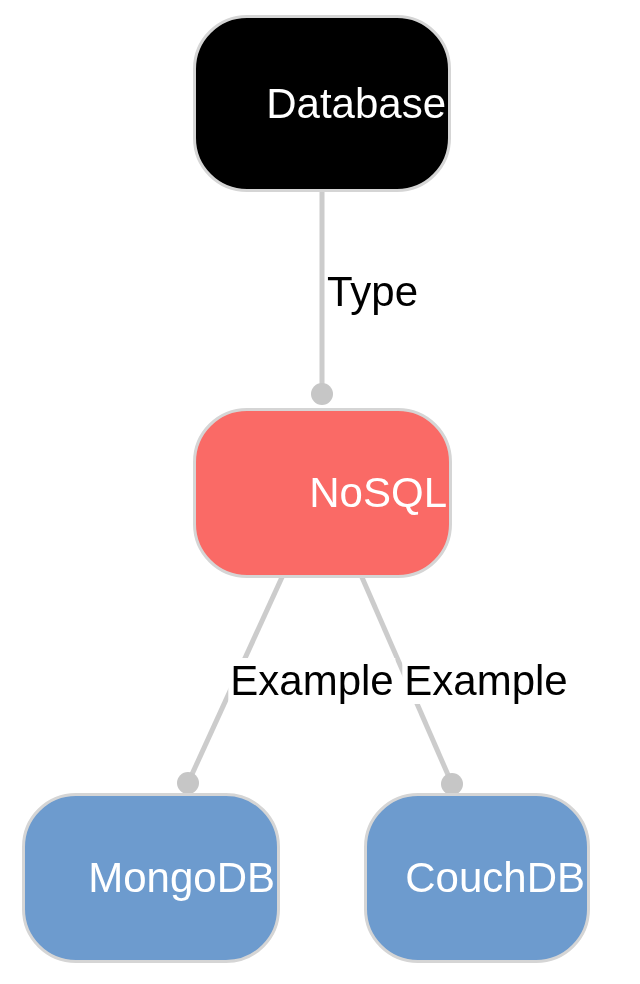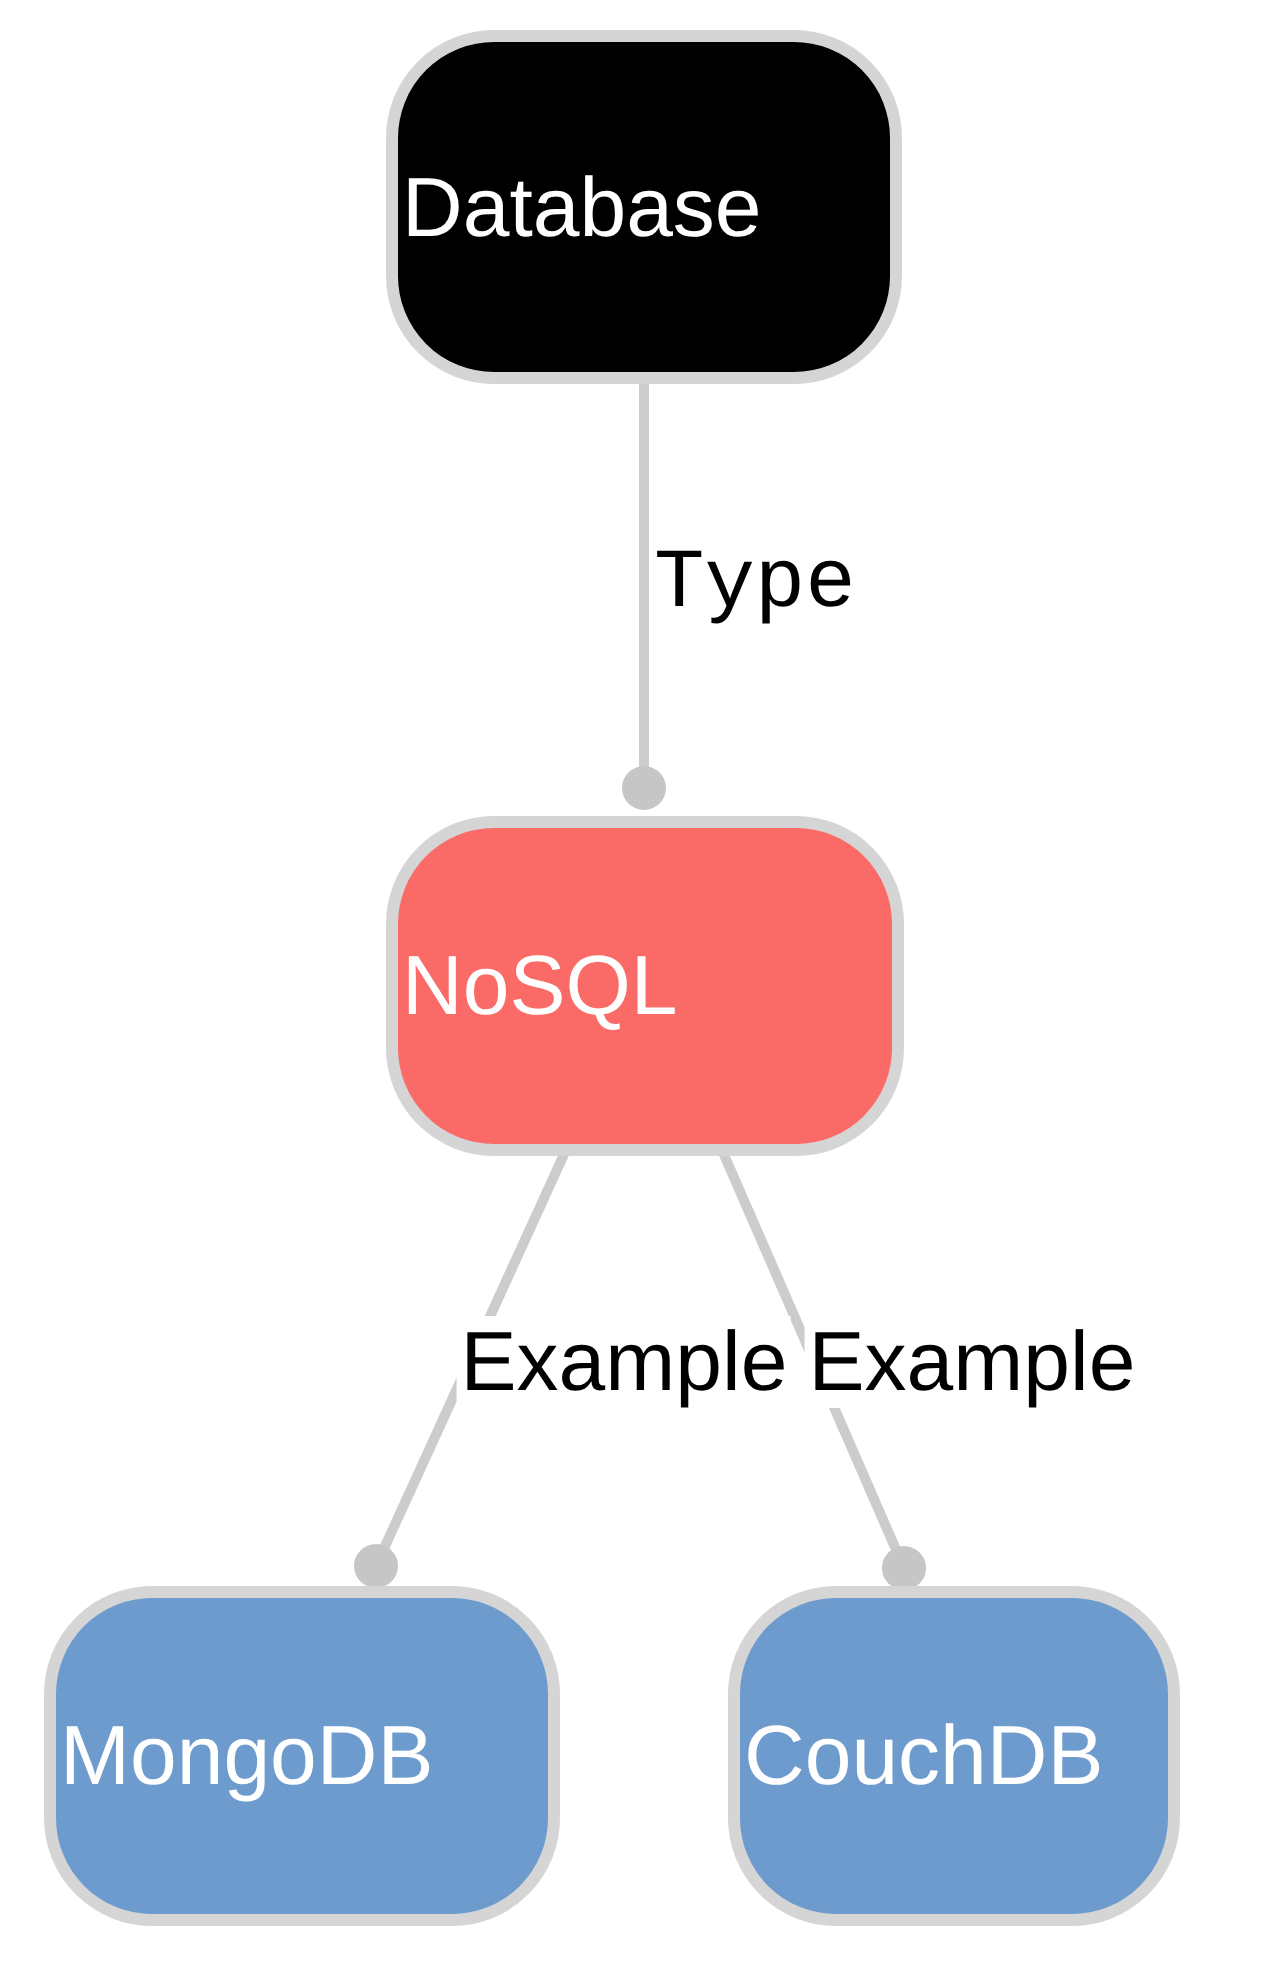--- a/index.html
+++ b/index.html
@@ -20,27 +20,27 @@
   .edges-layer {
     position: absolute;
     left: 0;
     top: 0;
     width: 640px;
     height: 984px;
   }
   .node {
     position: absolute;
     box-sizing: border-box;
-    border: 6px solid #a3a3a3;
+    border: 3px solid #a3a3a3;
     border-radius: 54px;
     padding: 2px;
     background-clip: content-box !important;
     display: flex;
     align-items: center;
-    justify-content: flex-start;
+    justify-content: flex-end;
   }
   .node-label {
     font-size: 42px;
     line-height: 1;
     color: #ffffff;
     white-space: nowrap;
   }
   .edge-label {
     position: absolute;
     font-size: 42px;
@@ -59,21 +59,21 @@
 
   <svg class="edges-layer" width="640" height="984" viewBox="0 0 640 984">
     <line x1="322" y1="190" x2="322" y2="394" stroke-width="5" style="stroke: rgb(204, 204, 204) !important;"></line>
     <line x1="283" y1="575" x2="188" y2="783" stroke-width="5" style="stroke: rgb(204, 204, 204) !important;"></line>
     <line x1="361" y1="575" x2="452" y2="784" stroke-width="5" style="stroke: rgb(204, 204, 204) !important;"></line>
     <circle cx="322" cy="394" r="11" style="fill: rgb(198, 198, 198) !important;"></circle>
     <circle cx="188" cy="783" r="11" style="fill: rgb(198, 198, 198) !important;"></circle>
     <circle cx="452" cy="784" r="11" style="fill: rgb(198, 198, 198) !important;"></circle>
   </svg>
 
-  <div class="edge-label" style="left: 325px; top: 269px; color: rgb(0, 0, 0) !important; background-color: rgb(255, 255, 255) !important; font-family: Liberation Mono, monospace;">Type</div>
+  <div class="edge-label" style="left: 325px; top: 269px; color: rgb(0, 0, 0) !important; background-color: rgb(255, 255, 255) !important;">Type</div>
 
   <div class="edge-label centered" style="left: 312px; top: 658px; color: rgb(0, 0, 0) !important; background-color: rgb(255, 255, 255) !important;">Example</div>
 
   <div class="edge-label centered" style="left: 486px; top: 658px; color: rgb(0, 0, 0) !important; background-color: rgb(255, 255, 255) !important;">Example</div>
 
   <div class="node" style="left: 193px; top: 15px; width: 258px; height: 177px; background: rgb(0, 0, 0) !important; border-color: rgb(213, 213, 213) !important;">
     <span class="node-label" style="color: rgb(255, 255, 255) !important;">Database</span>
   </div>
 
   <div class="node" style="left: 22px; top: 793px; width: 258px; height: 170px; background: rgb(109, 155, 206) !important; border-color: rgb(213, 213, 213) !important;">

